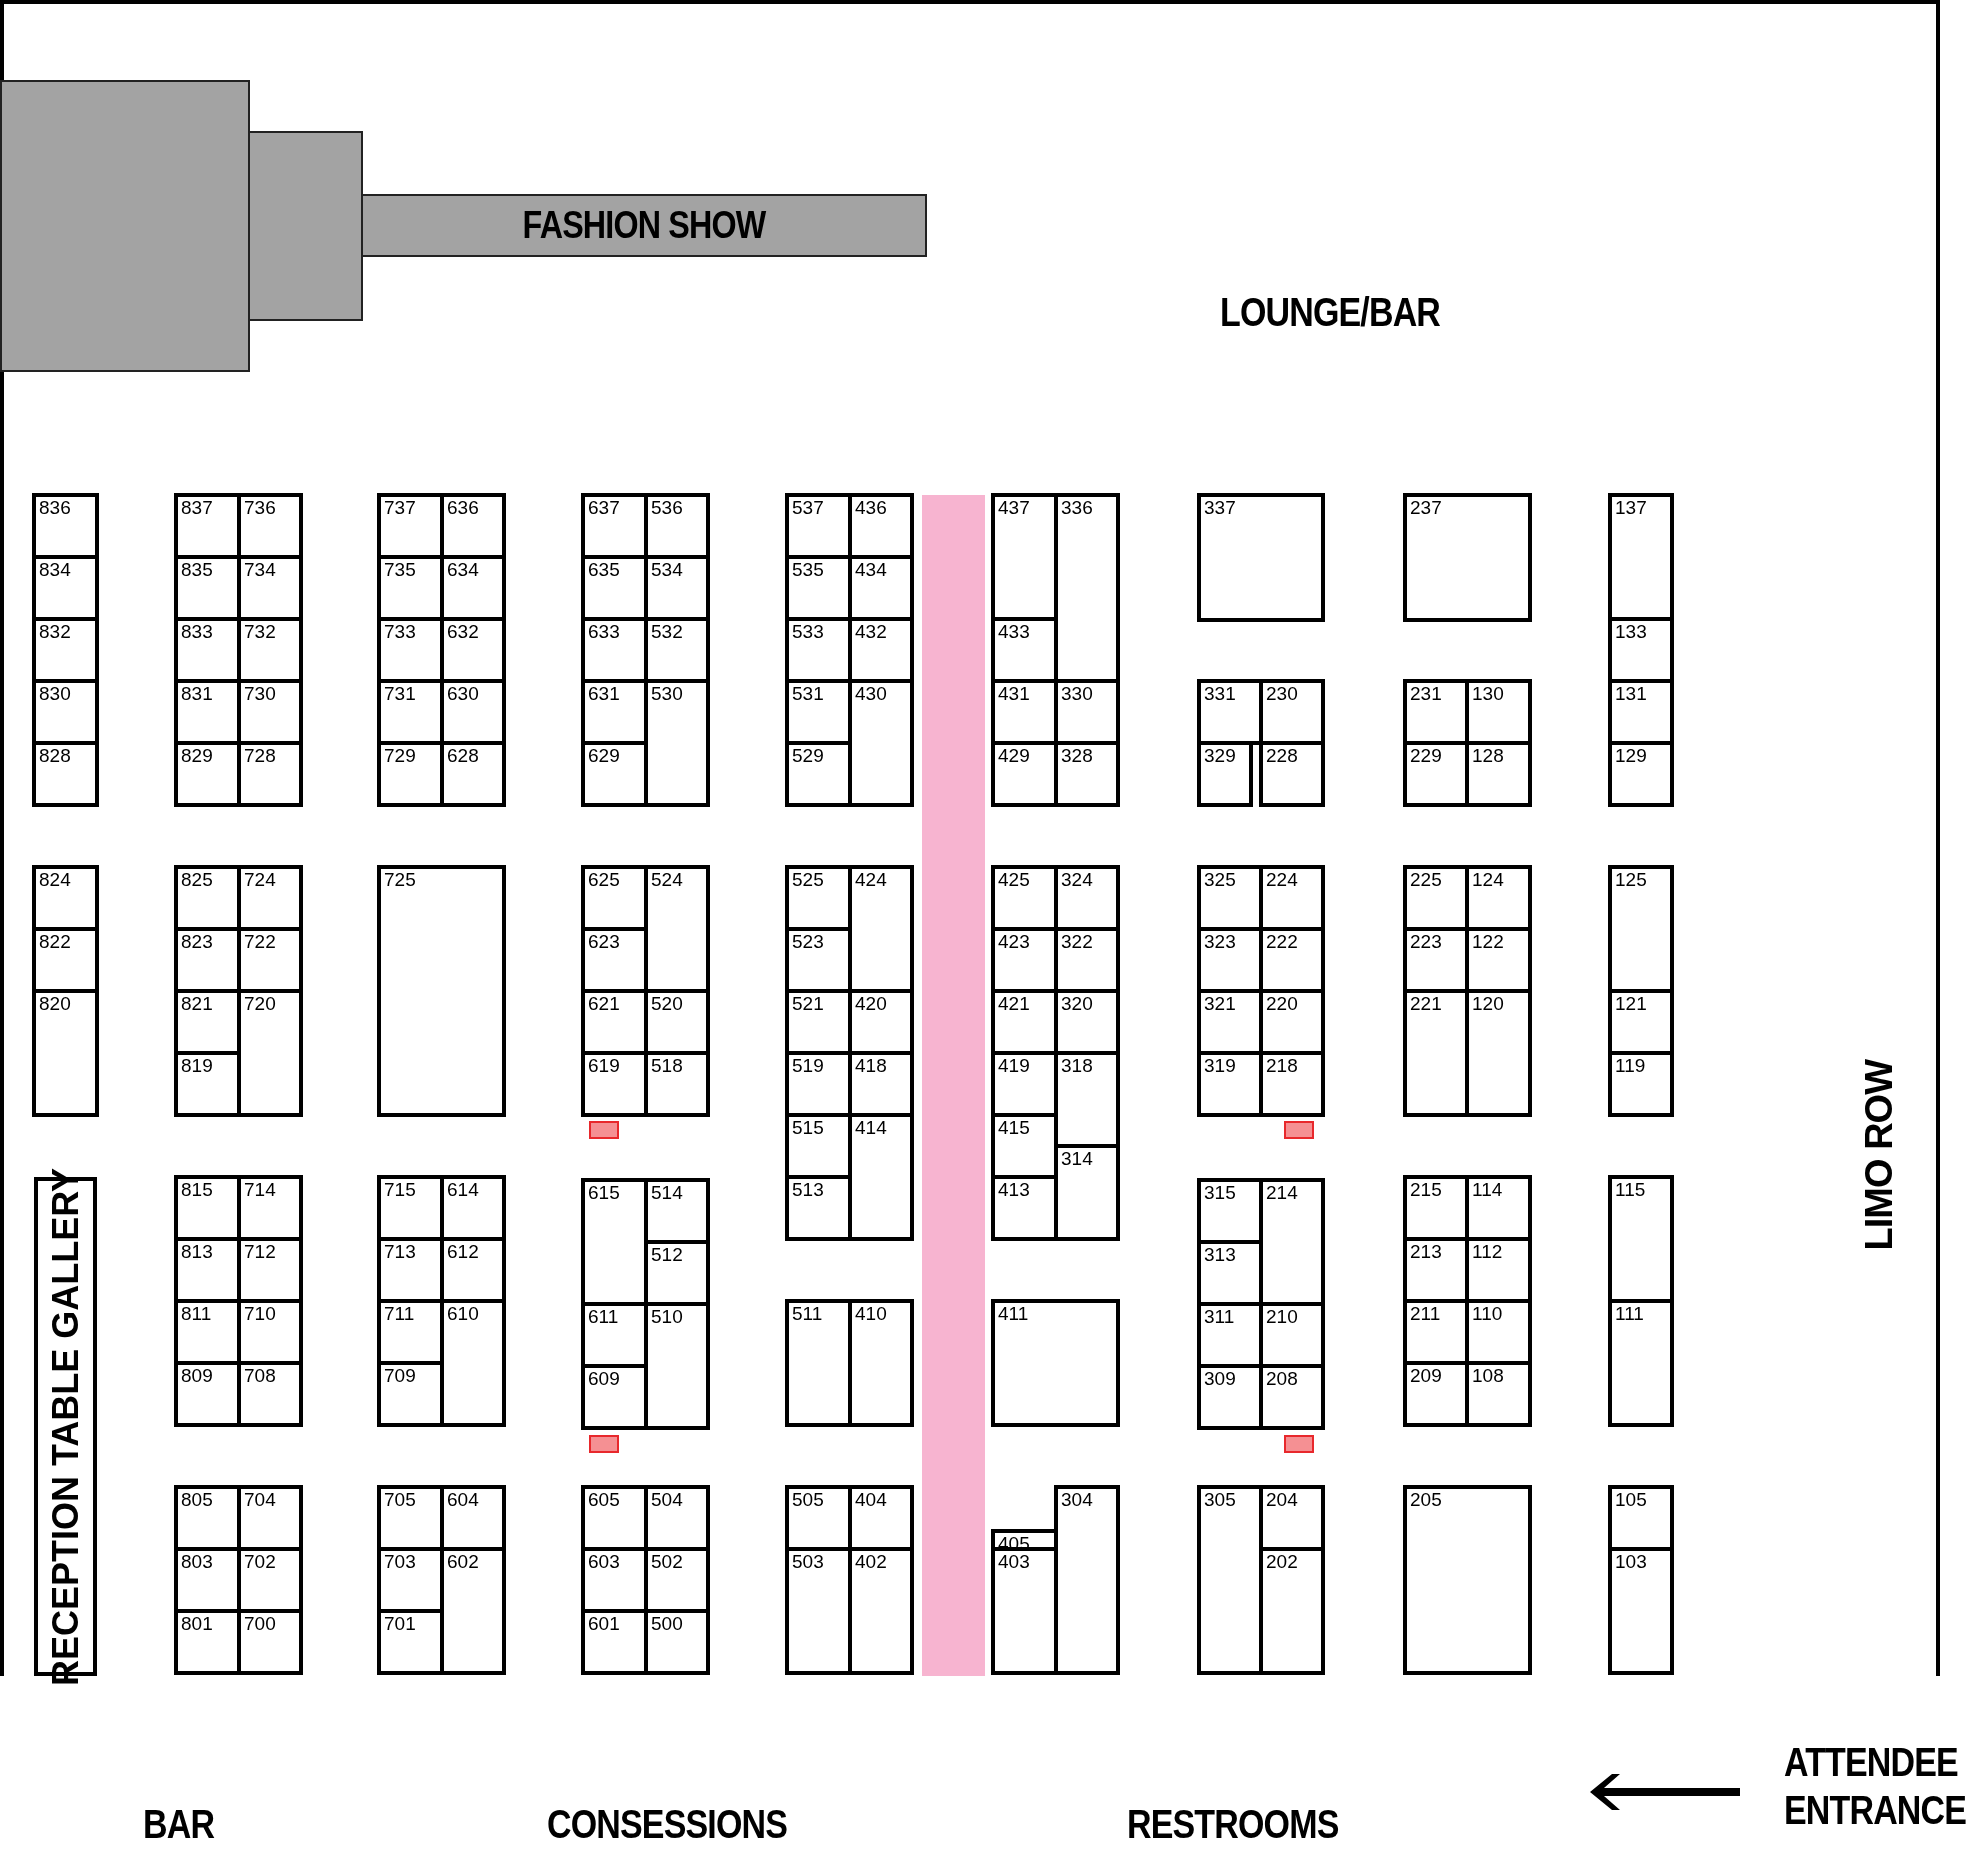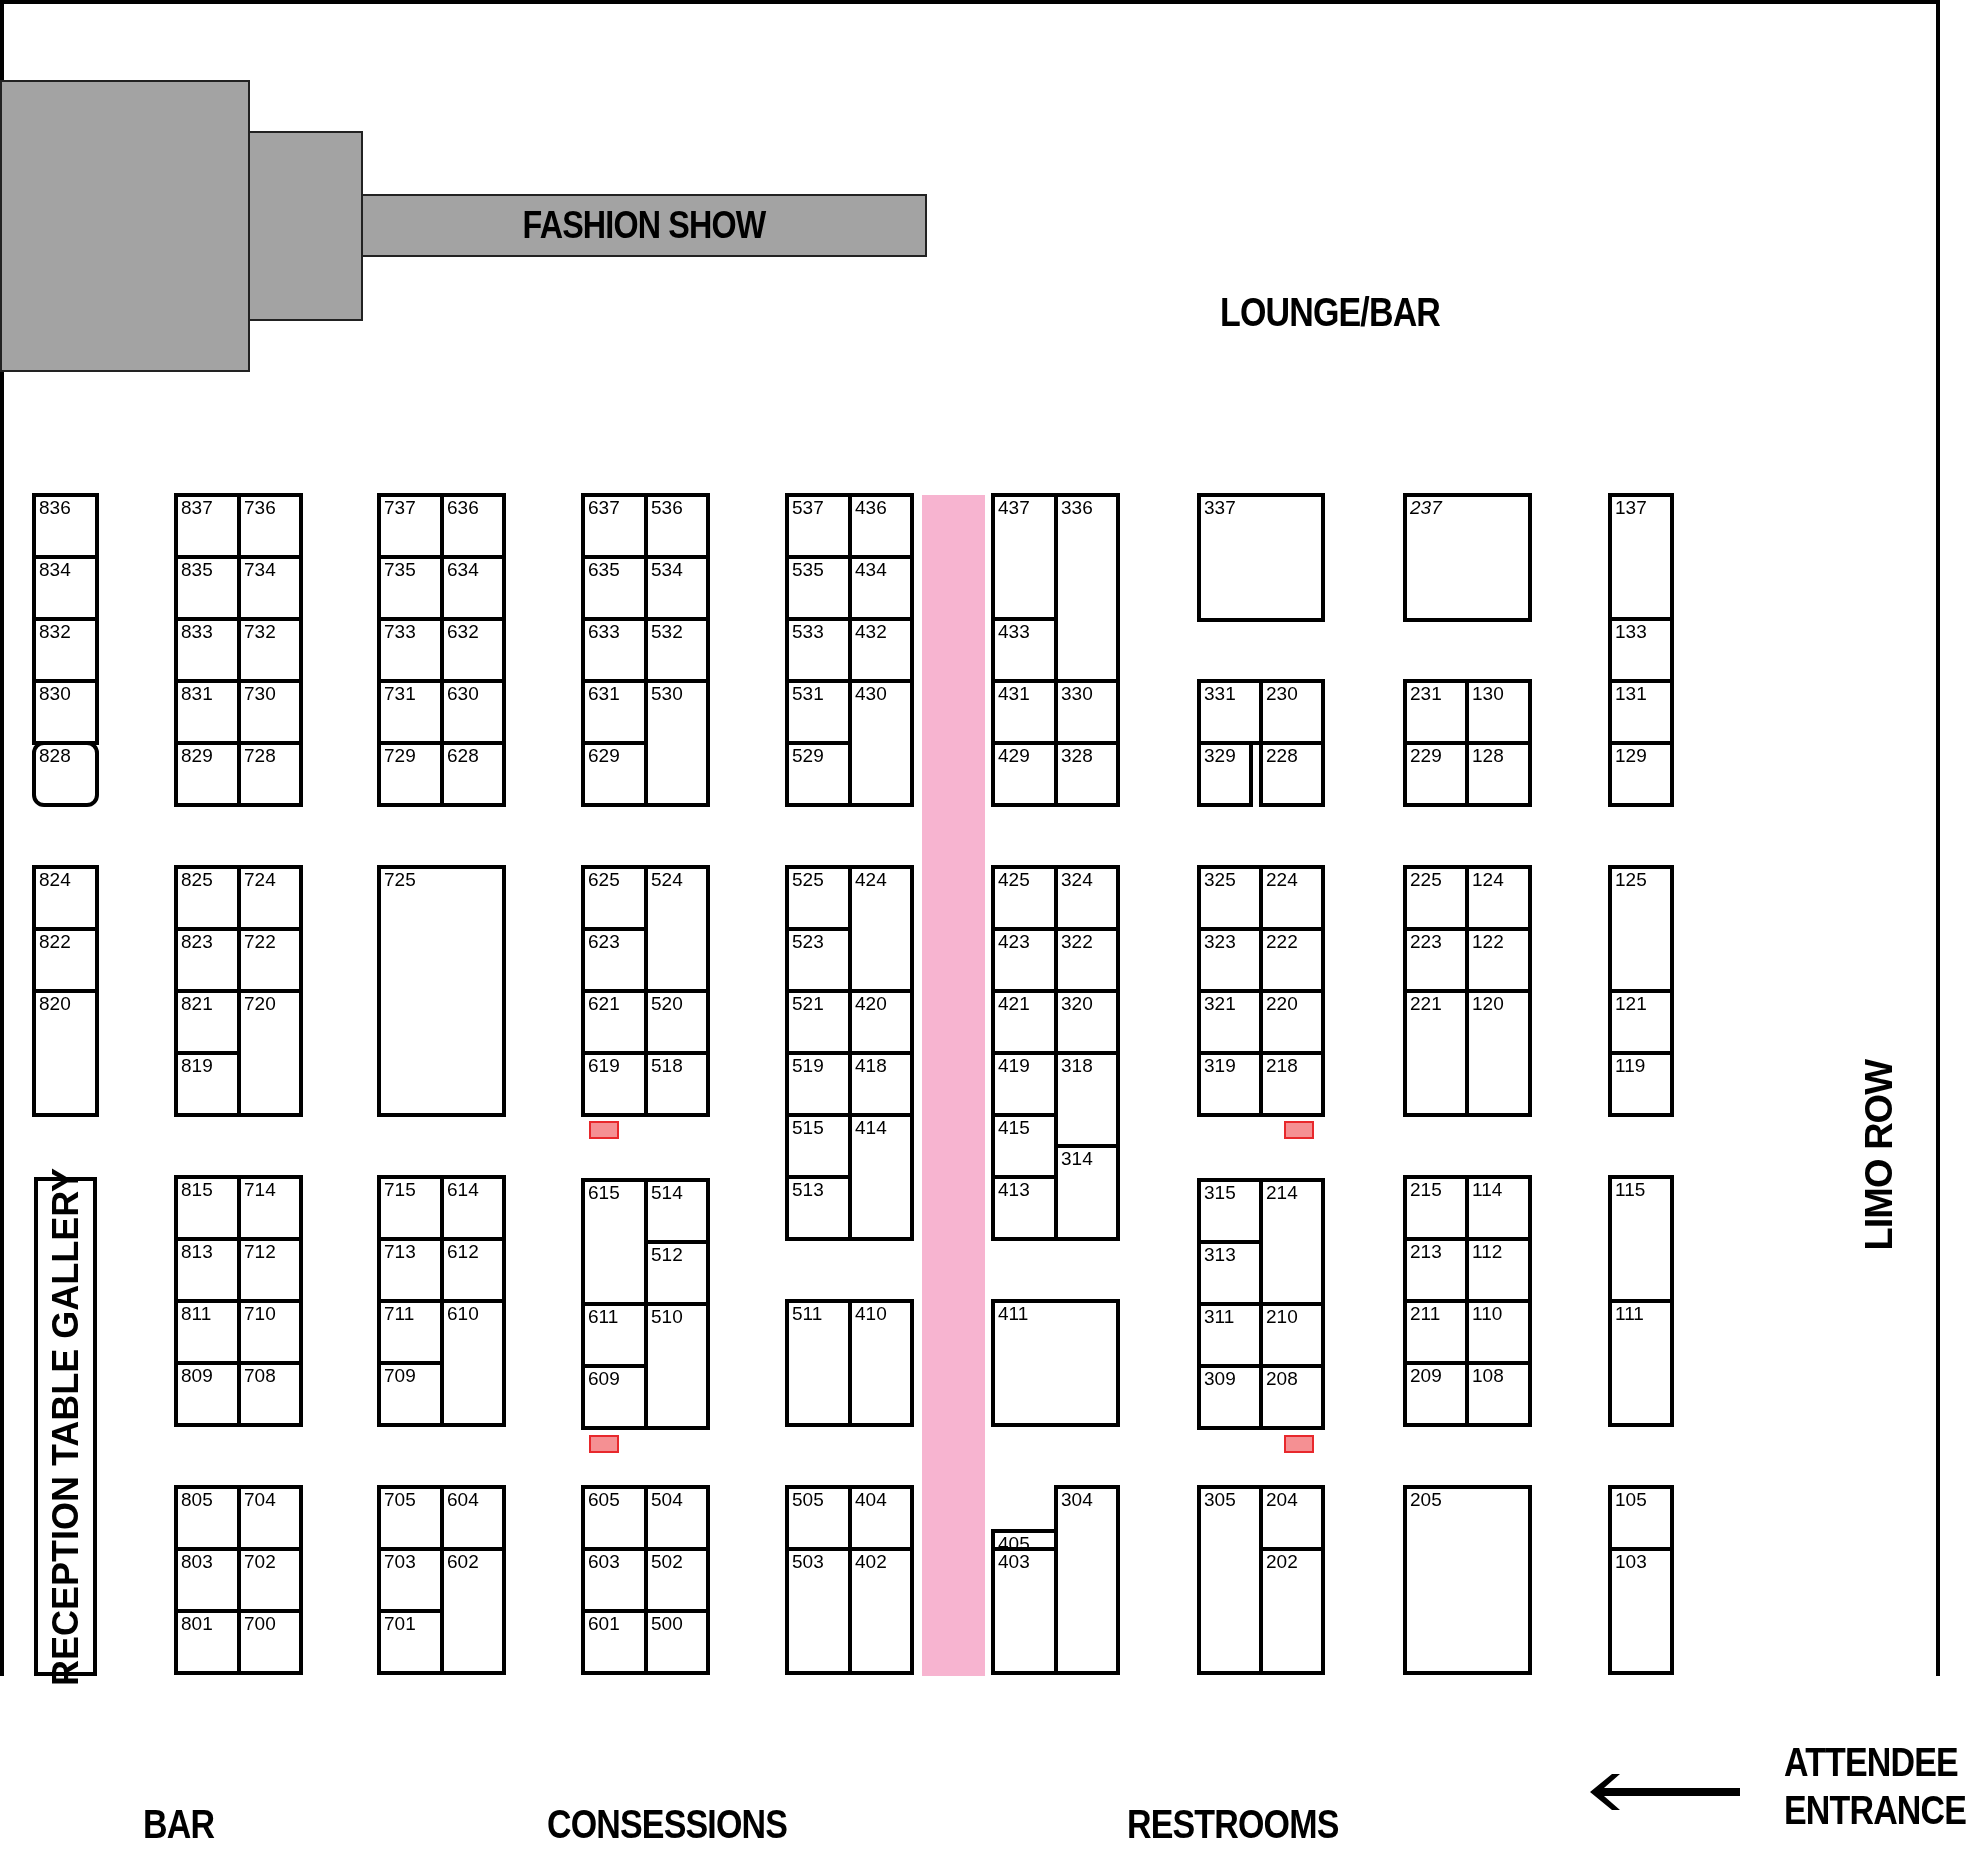--- a/index.html
+++ b/index.html
@@ -52,21 +52,21 @@
     </div>
     <div class="abs booth" style="left: 32px; top: 555px; width: 67px; height: 66px;">
       <span class="booth-num">834</span>
     </div>
     <div class="abs booth" style="left: 32px; top: 617px; width: 67px; height: 66px;">
       <span class="booth-num">832</span>
     </div>
     <div class="abs booth" style="left: 32px; top: 679px; width: 67px; height: 66px;">
       <span class="booth-num">830</span>
     </div>
-    <div class="abs booth" style="left: 32px; top: 741px; width: 67px; height: 66px; border-radius: 12px;">
+    <div class="abs booth" style="left: 32px; top: 741px; width: 67px; height: 66px;">
       <span class="booth-num">828</span>
     </div>
     <div class="abs booth" style="left: 32px; top: 865px; width: 67px; height: 66px;">
       <span class="booth-num">824</span>
     </div>
     <div class="abs booth" style="left: 32px; top: 927px; width: 67px; height: 66px;">
       <span class="booth-num">822</span>
     </div>
     <div class="abs booth" style="left: 32px; top: 989px; width: 67px; height: 128px;">
       <span class="booth-num">820</span>
@@ -520,21 +520,21 @@
     </div>
     <div class="abs booth" style="left: 1197px; top: 1485px; width: 66px; height: 190px;">
       <span class="booth-num">305</span>
     </div>
     <div class="abs booth" style="left: 1259px; top: 1485px; width: 66px; height: 66px;">
       <span class="booth-num">204</span>
     </div>
     <div class="abs booth" style="left: 1259px; top: 1547px; width: 66px; height: 128px;">
       <span class="booth-num">202</span>
     </div>
-    <div class="abs booth" style="left: 1403px; top: 493px; width: 129px; height: 129px; font-style: italic;">
+    <div class="abs booth" style="left: 1403px; top: 493px; width: 129px; height: 129px;">
       <span class="booth-num">237</span>
     </div>
     <div class="abs booth" style="left: 1403px; top: 679px; width: 66px; height: 66px;">
       <span class="booth-num">231</span>
     </div>
     <div class="abs booth" style="left: 1403px; top: 741px; width: 66px; height: 66px;">
       <span class="booth-num">229</span>
     </div>
     <div class="abs booth" style="left: 1465px; top: 679px; width: 67px; height: 66px;">
       <span class="booth-num">130</span>

